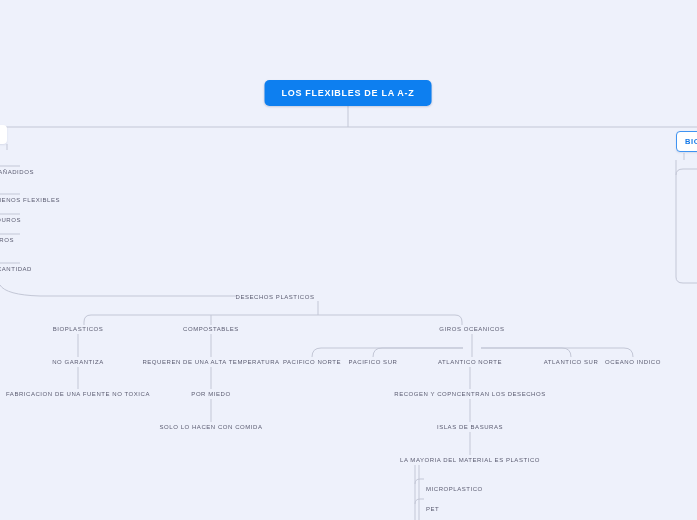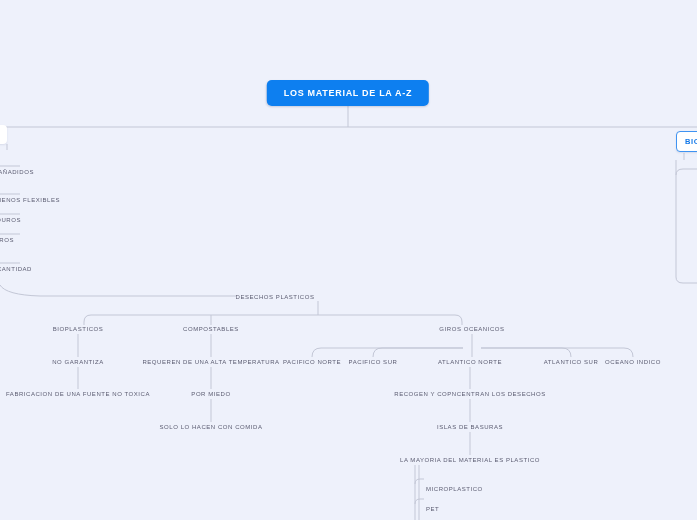--- a/index.html
+++ b/index.html
@@ -112,21 +112,21 @@
       <path d="M470 399 V422"></path>
       <path d="M470 432 V455"></path>
 
       <path d="M415 465 V520"></path>
       <path d="M415 484 q0 -5 5 -5 H424"></path>
       <path d="M415 504 q0 -5 5 -5 H424"></path>
       <path d="M419 465 V520"></path>
     </g>
   </svg>
 
-  <div class="node root c" style="left:348px;top:80px;">LOS MATERIAL DE LA A-Z</div>
+  <div class="node root c" style="left:348px;top:80px;">LOS FLEXIBLES DE LA A-Z</div>
 
   <div class="node plainbox" style="left:-7px;top:125px;"></div>
 
   <div class="node boxed" style="left:676px;top:131px;">BIO</div>
 
   <div class="node topic r" style="left:34px;top:168px;">AÑADIDOS</div>
   <div class="node topic r" style="left:60px;top:196px;">O MENOS FLEXIBLES</div>
   <div class="node topic r" style="left:21px;top:216px;">DUROS</div>
   <div class="node topic r" style="left:14px;top:236px;">ROS</div>
   <div class="node topic r" style="left:32px;top:265px;">CANTIDAD</div>

